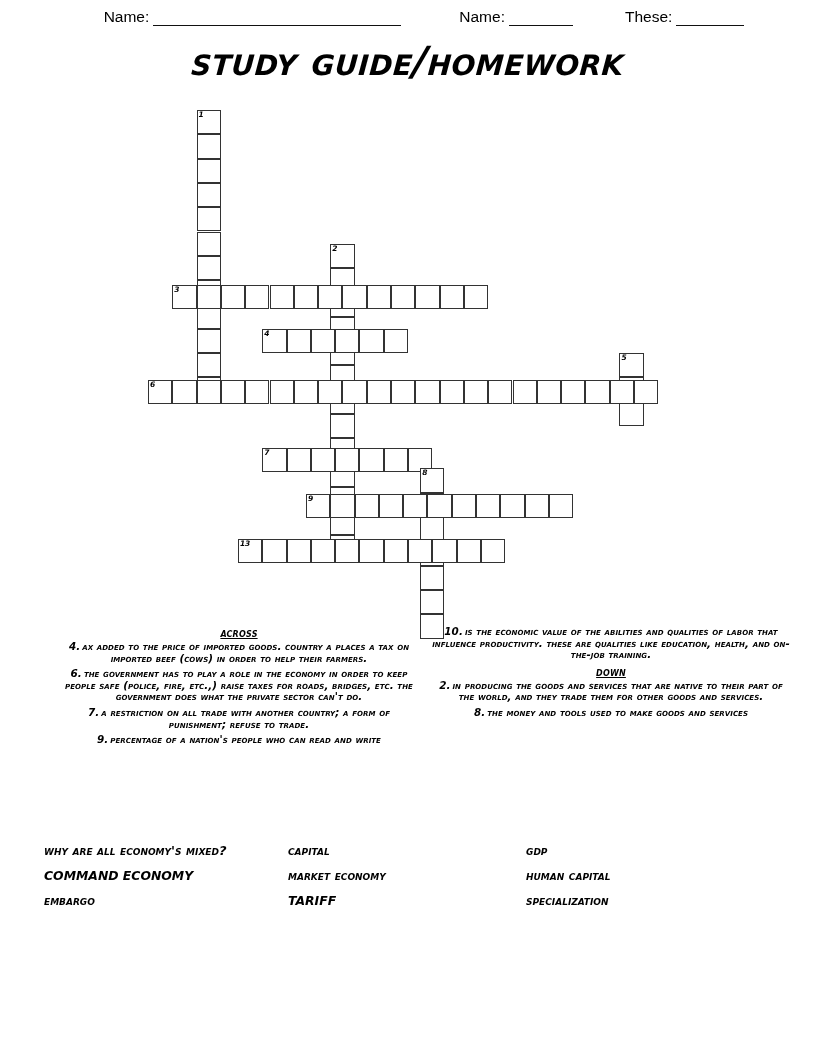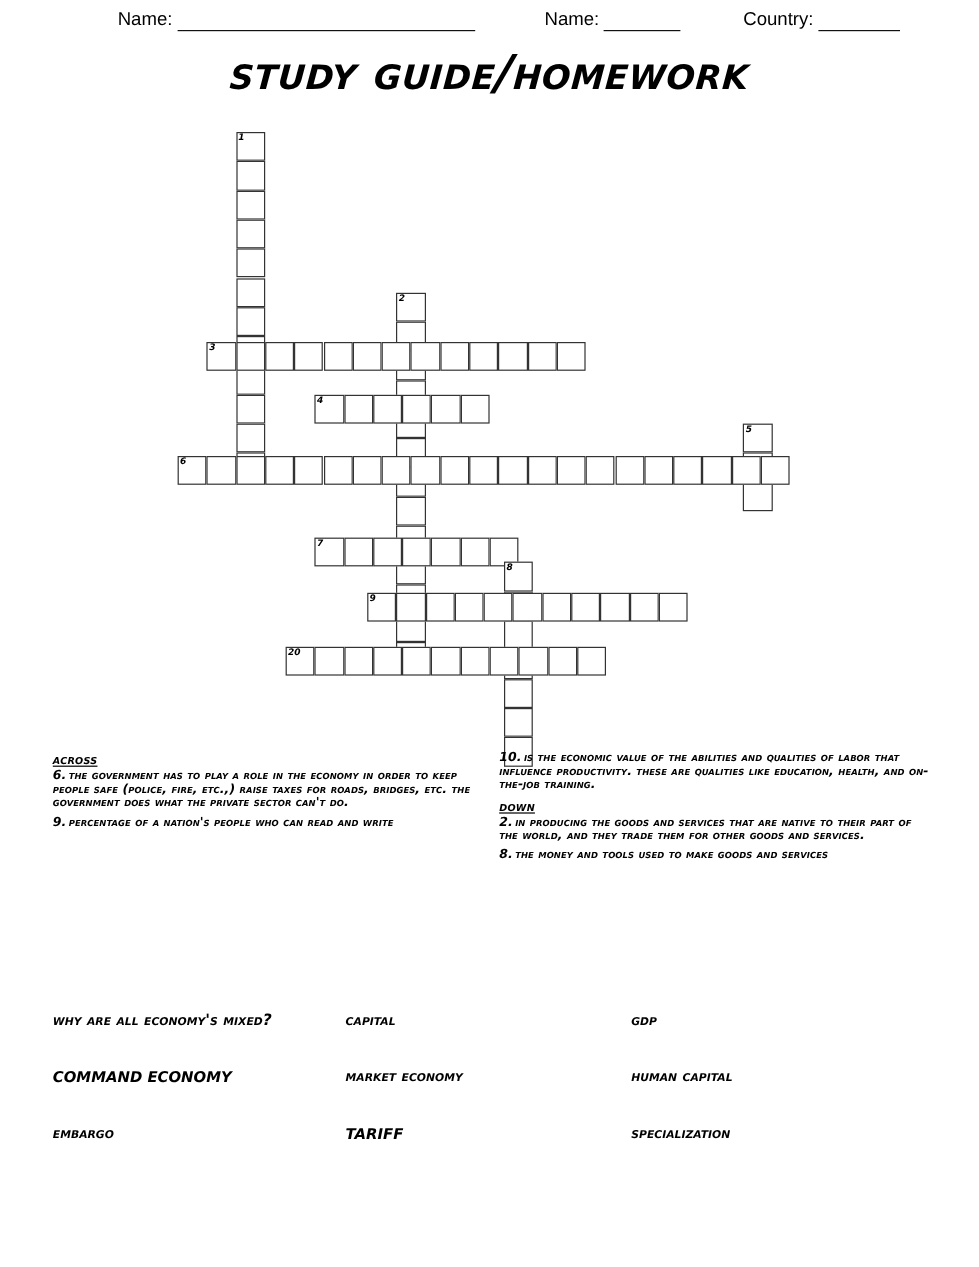--- a/index.html
+++ b/index.html
@@ -90,23 +90,24 @@
     font-style: italic;
     font-size: 7.5px;
     line-height: 8px;
     color: #000;
   }
 
   
   .clues {
     position: absolute;
     top: 626px;
-    left: 44px;
+    left: 60px;
     width: 730px;
     height: 212px;
+    text-align: center;
   }
   .clue-col {
     position: absolute;
     top: 0;
     width: 358px;
   }
   .clue-col.left  { left: 0px; }
   .clue-col.right { left: 372px; }
 
   .clue-heading {
@@ -146,21 +147,21 @@
     font-style: italic;
     font-size: 13.5px;
     font-variant: small-caps;
     text-transform: lowercase;
     text-decoration: underline;
     margin: 0 0 9px 0;
   }
   .wb-grid {
     display: grid;
     grid-template-columns: 244px 238px auto;
-    row-gap: 32px;
+    row-gap: 10px;
   }
   .wb-item {
     font-family: "DejaVu Sans", sans-serif;
     font-weight: bold;
     font-style: italic;
     font-size: 13px;
     font-variant: small-caps;
     text-transform: lowercase;
     white-space: nowrap;
   }
@@ -174,21 +175,21 @@
     <span class="lbl">Name:</span>
     <span class="rule name"></span>
   </span>
   <span class="gap-lg"></span>
   <span class="field">
     <span class="lbl">Name:</span>
     <span class="rule date"></span>
   </span>
   <span class="gap-sm"></span>
   <span class="field">
-    <span class="lbl">Country:</span>
+    <span class="lbl">These:</span>
     <span class="rule period"></span>
   </span>
 </div>
 
 <div class="title">Study guide/homework</div>
 
 <div id="grid-wrap">
     <div class="cw-cell" style="left: 196.6px; top: 110px; width: 24.3px; height: 24.3px;">
       <span class="cw-num">1</span>
     </div>
@@ -294,39 +295,45 @@
     <div class="cw-cell" style="left: 354.55px; top: 493.94px; width: 24.3px; height: 24.3px;"></div>
     <div class="cw-cell" style="left: 378.85px; top: 493.94px; width: 24.3px; height: 24.3px;"></div>
     <div class="cw-cell" style="left: 403.15px; top: 493.94px; width: 24.3px; height: 24.3px;"></div>
     <div class="cw-cell" style="left: 427.45px; top: 493.94px; width: 24.3px; height: 24.3px;"></div>
     <div class="cw-cell" style="left: 451.75px; top: 493.94px; width: 24.3px; height: 24.3px;"></div>
     <div class="cw-cell" style="left: 476.05px; top: 493.94px; width: 24.3px; height: 24.3px;"></div>
     <div class="cw-cell" style="left: 500.35px; top: 493.94px; width: 24.3px; height: 24.3px;"></div>
     <div class="cw-cell" style="left: 524.65px; top: 493.94px; width: 24.3px; height: 24.3px;"></div>
     <div class="cw-cell" style="left: 548.95px; top: 493.94px; width: 24.3px; height: 24.3px;"></div>
     <div class="cw-cell" style="left: 237.91px; top: 538.895px; width: 24.3px; height: 24.3px;">
-      <span class="cw-num">20</span>
+      <span class="cw-num">13</span>
     </div>
     <div class="cw-cell" style="left: 262.21px; top: 538.895px; width: 24.3px; height: 24.3px;"></div>
     <div class="cw-cell" style="left: 286.51px; top: 538.895px; width: 24.3px; height: 24.3px;"></div>
     <div class="cw-cell" style="left: 310.81px; top: 538.895px; width: 24.3px; height: 24.3px;"></div>
     <div class="cw-cell" style="left: 335.11px; top: 538.895px; width: 24.3px; height: 24.3px;"></div>
     <div class="cw-cell" style="left: 359.41px; top: 538.895px; width: 24.3px; height: 24.3px;"></div>
     <div class="cw-cell" style="left: 383.71px; top: 538.895px; width: 24.3px; height: 24.3px;"></div>
     <div class="cw-cell" style="left: 408.01px; top: 538.895px; width: 24.3px; height: 24.3px;"></div>
     <div class="cw-cell" style="left: 432.31px; top: 538.895px; width: 24.3px; height: 24.3px;"></div>
     <div class="cw-cell" style="left: 456.61px; top: 538.895px; width: 24.3px; height: 24.3px;"></div>
     <div class="cw-cell" style="left: 480.91px; top: 538.895px; width: 24.3px; height: 24.3px;"></div>
   </div>
 
 <div class="clues">
   <div class="clue-col left">
     <div class="clue-heading">Across</div>
     <p class="clue">
+      <span class="cnum">4.</span><span>ax added to the price of imported goods. Country A places a tax on imported beef (cows) in order to help their farmers.</span>
+    </p>
+    <p class="clue">
       <span class="cnum">6.</span><span>The government has to play a role in the economy in order to keep people safe (police, fire, etc.,) raise taxes for roads, bridges, etc. The government does what the private sector can't do.</span>
+    </p>
+    <p class="clue">
+      <span class="cnum">7.</span><span>a restriction on all trade with another country; a form of punishment; refuse to trade.</span>
     </p>
     <p class="clue">
       <span class="cnum">9.</span><span>percentage of a nation's people who can read and write</span>
     </p>
   </div>
 
   <div class="clue-col right">
     <p class="clue">
       <span class="cnum">10.</span><span>is the economic value of the abilities and qualities of labor that influence productivity. These are qualities like education, health, and on-the-job training.</span>
     </p>

